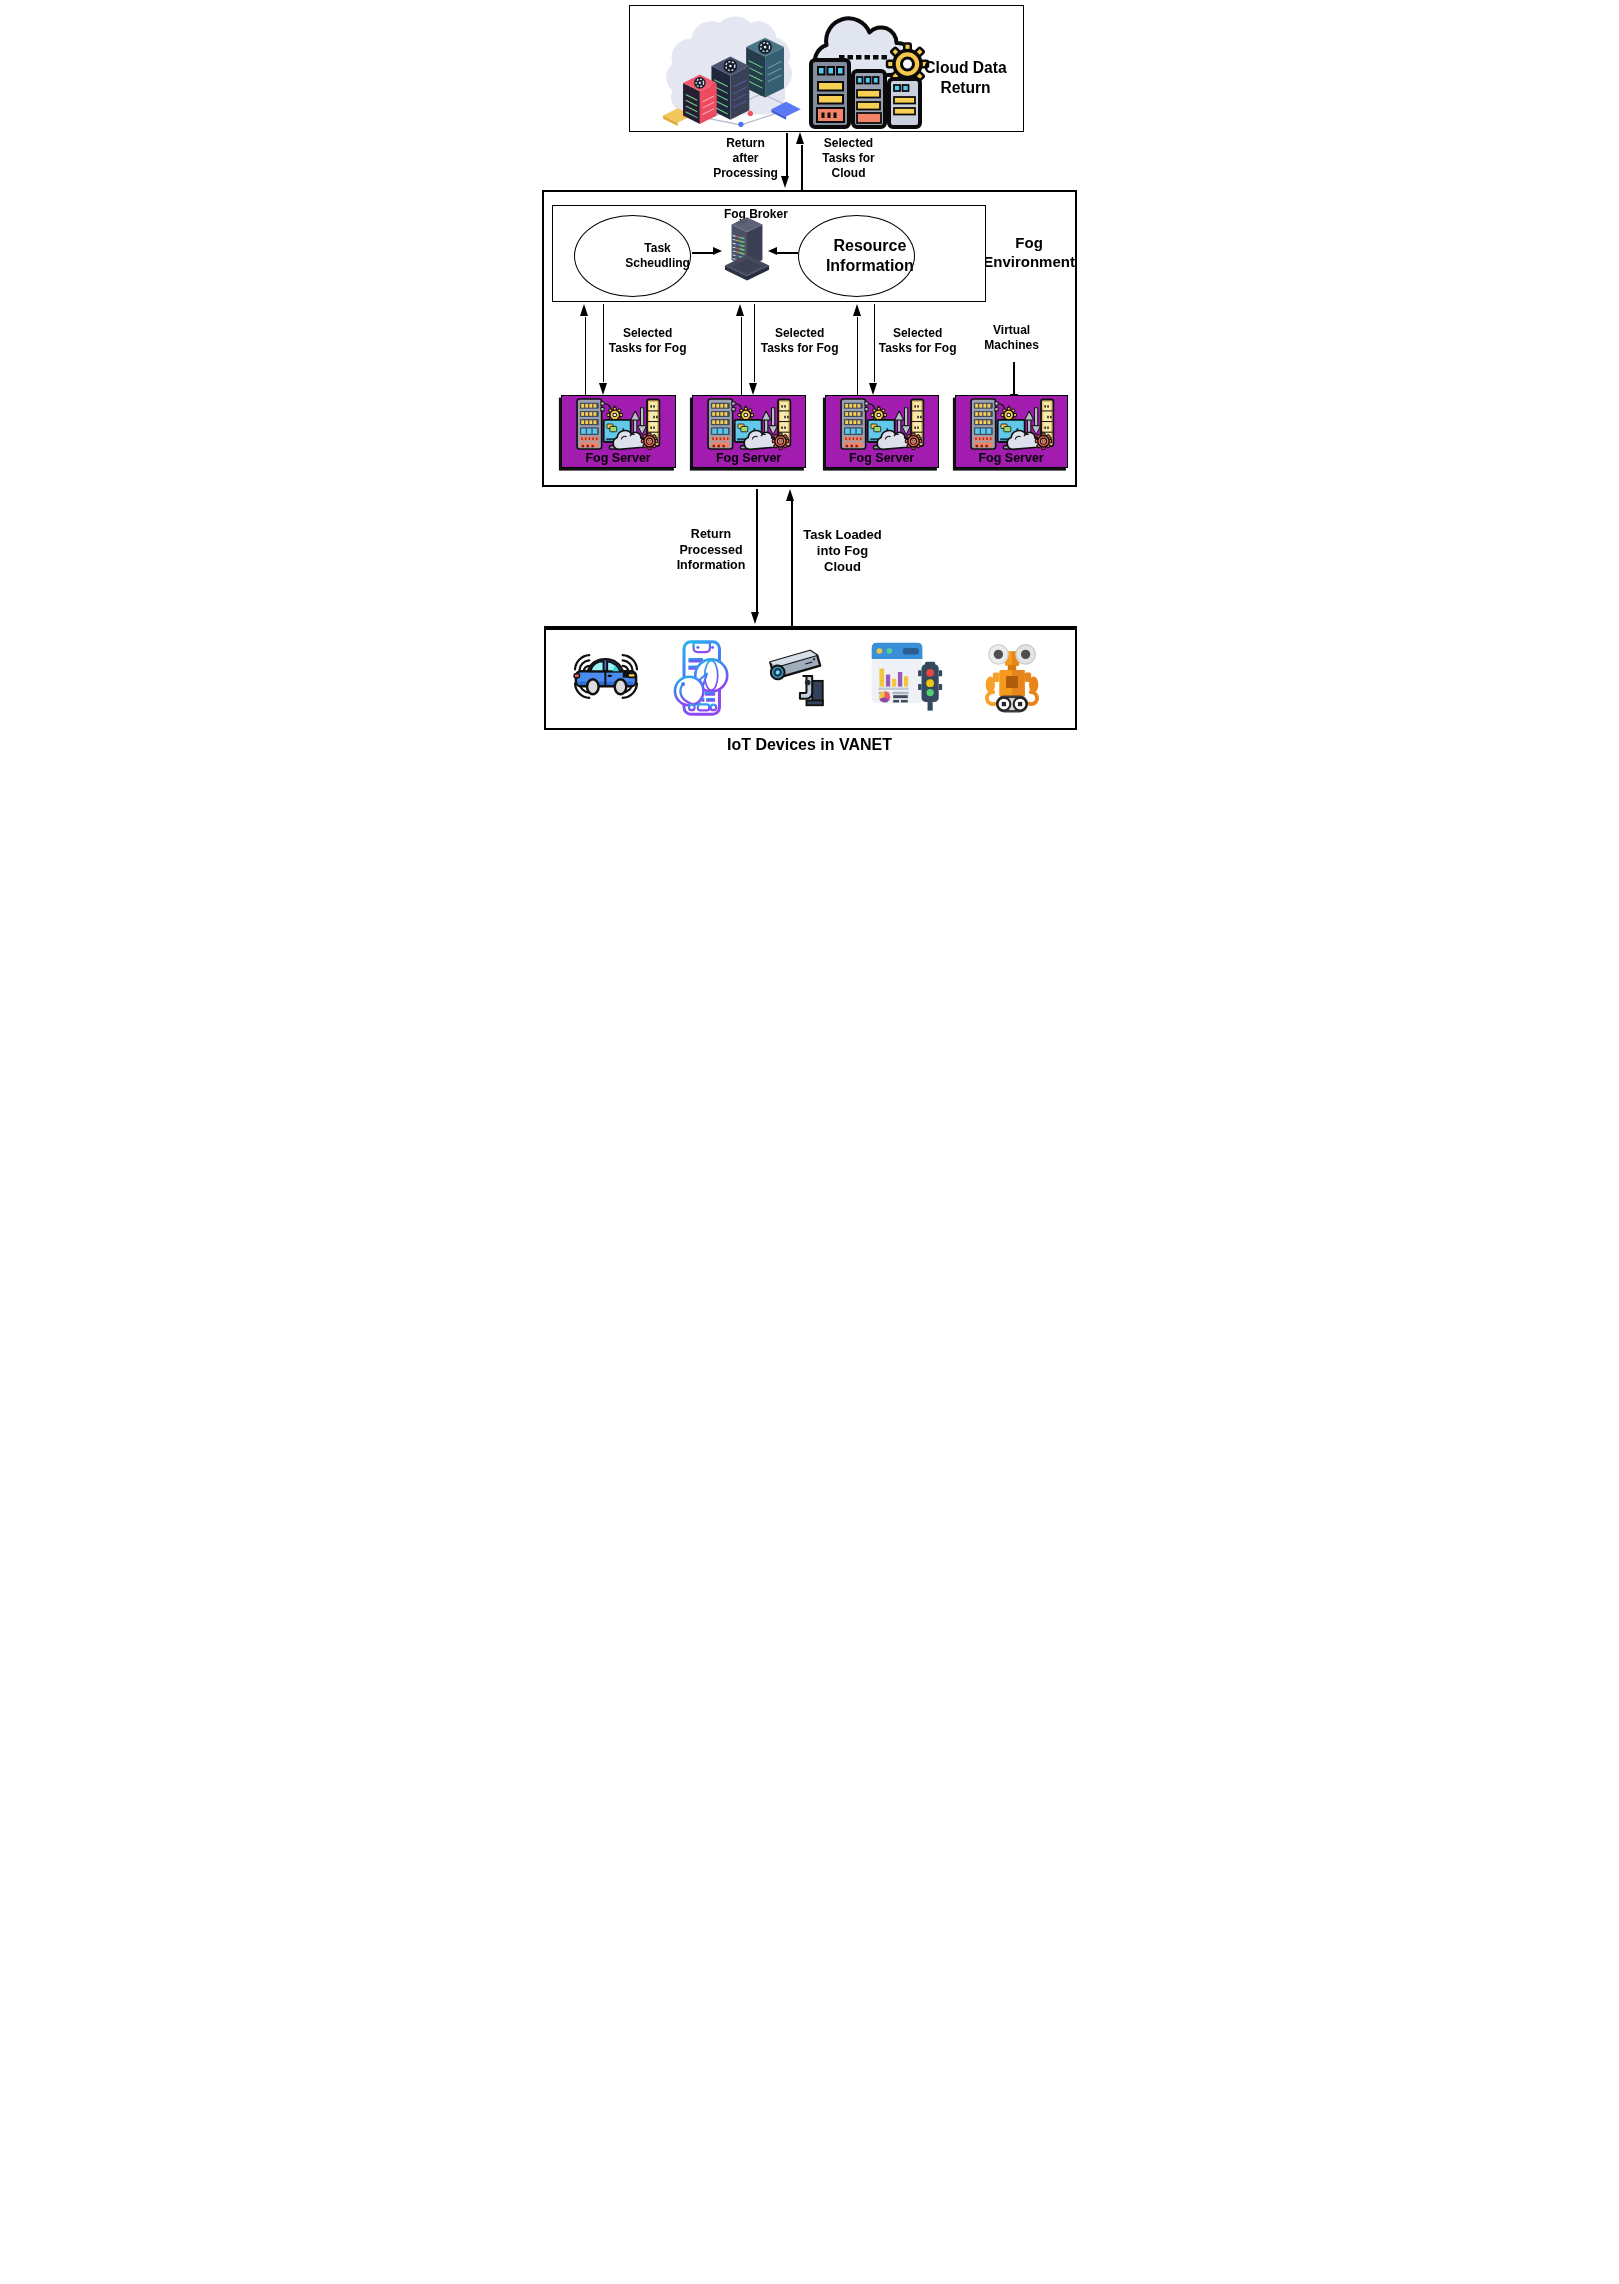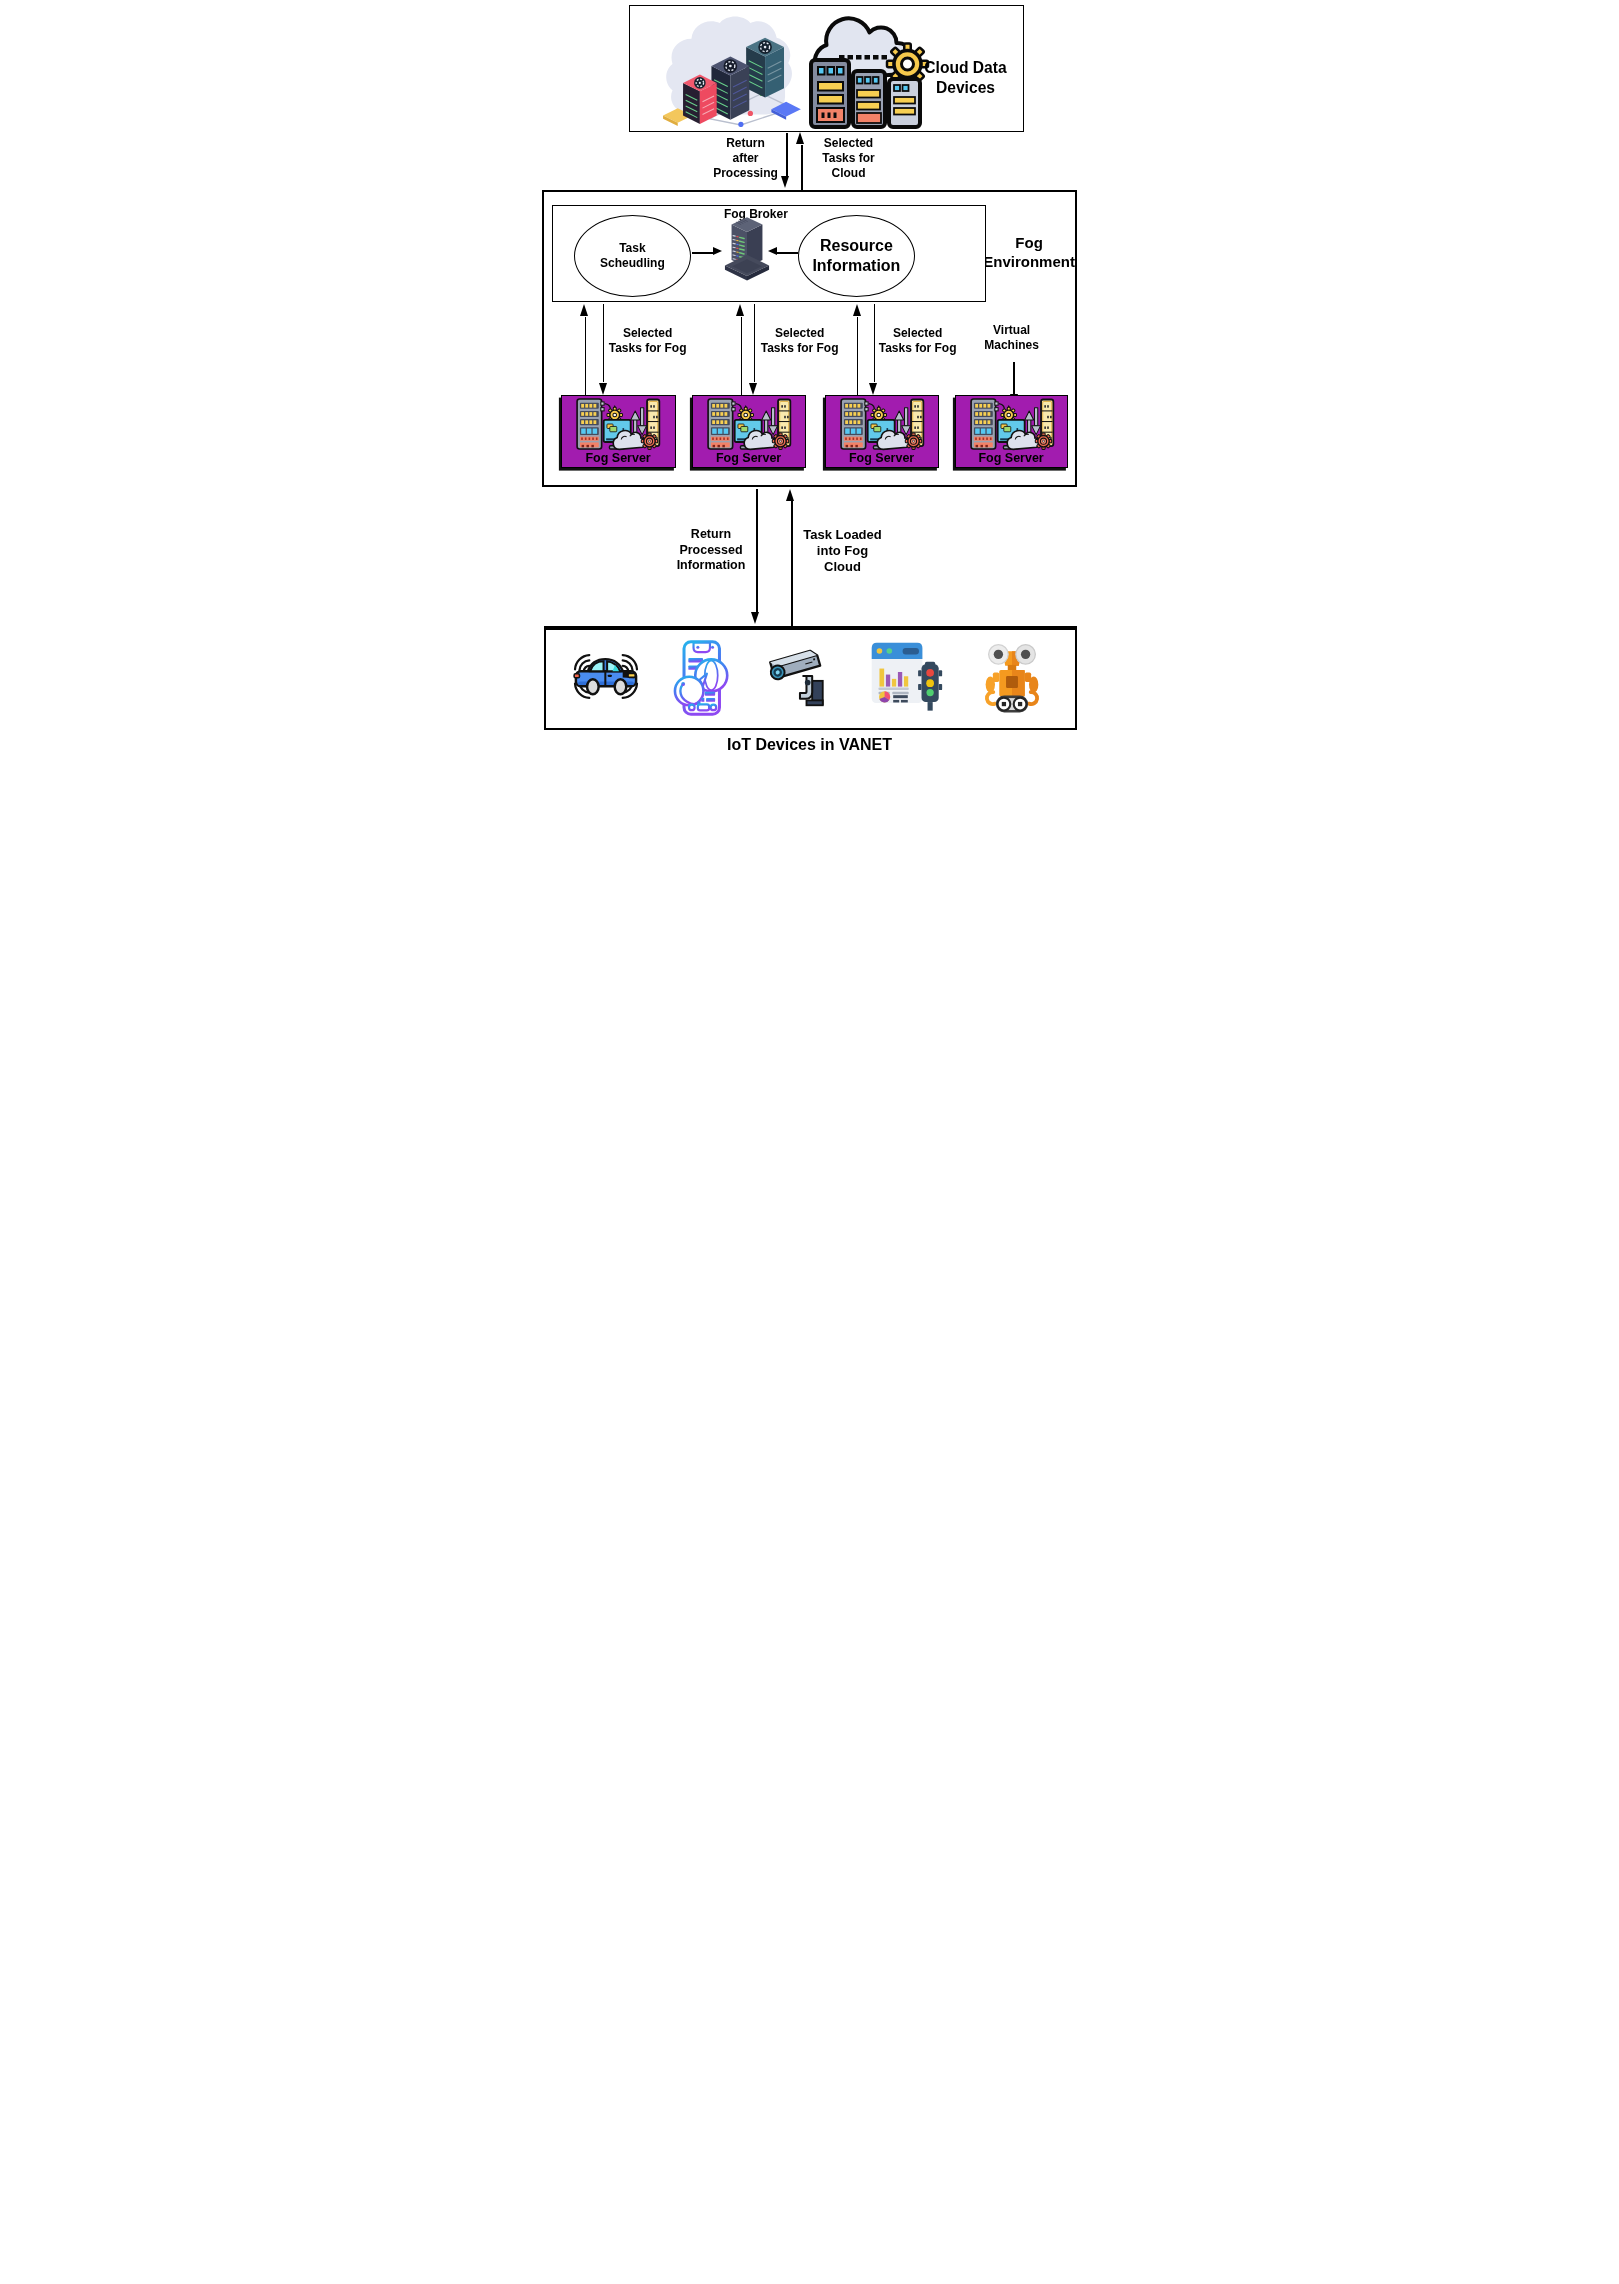--- a/index.html
+++ b/index.html
@@ -7,21 +7,21 @@
          font-family:"Liberation Sans",sans-serif;color:#000;overflow:hidden}
   .box{position:absolute;background:#fff;border:1.6px solid #000;box-sizing:border-box}
   .lbl{position:absolute;font-weight:700;text-align:center;white-space:pre-line;line-height:1.24;color:#000}
   .ln{position:absolute;background:#000}
   .ah{position:absolute;width:0;height:0}
   .ah.up{border-left:4.7px solid transparent;border-right:4.7px solid transparent;border-bottom:12.5px solid #000}
   .ah.down{border-left:4.7px solid transparent;border-right:4.7px solid transparent;border-top:12.5px solid #000}
   .ah.right{border-top:4.7px solid transparent;border-bottom:4.7px solid transparent;border-left:9.4px solid #000}
   .ah.left{border-top:4.7px solid transparent;border-bottom:4.7px solid transparent;border-right:9.4px solid #000}
   .ellipse{position:absolute;border:1.8px solid #000;border-radius:50%;display:flex;align-items:center;
-           justify-content:center;background:#fff;box-sizing:border-box}
+           justify-content:flex-end;background:#fff;box-sizing:border-box}
   .ellipse .lbl{position:static}
   .srvbox{position:absolute;background:#a21caf;border:1.6px solid #000;box-sizing:border-box;
           box-shadow:-2.1px 2.6px 0 #101010}
   .srvlbl{position:absolute;left:0;bottom:2.1px;width:100%;text-align:center;font-weight:700;font-size:12.5px}
   svg{position:absolute;display:block}
 </style>
 </head>
 <body>
 
 <svg width="0" height="0" style="position:absolute">
@@ -458,21 +458,21 @@
 <div class="stage">
 
   <div class="box" style="left:89px;top:5.2px;width:395px;height:127px">
     <svg style="left:32px;top:7.3px" width="142" height="114" viewBox="0 0 270 215">
         <use href="#art-iso-cloud"></use>
       </svg>
     <svg style="left:176px;top:6.2px" width="125" height="120" viewBox="0 0 250 240">
         <use href="#art-cloud-servers"></use>
       </svg>
     <div class="lbl" style="left:280px;top:52px;width:112px;font-size:15.6px">Cloud Data
-Devices</div>
+Return</div>
   </div>
 
   <div class="ln" style="left:246px;top:133px;width:2.1px;height:45px"></div>
   <div class="ah down" style="left:241px;top:176px"></div>
   <div class="ln" style="left:261px;top:145px;width:2.1px;height:45px"></div>
   <div class="ah up" style="left:256px;top:132px"></div>
   <div class="lbl" style="left:167px;top:136px;width:78px;font-size:12px">Return
 after
 Processing</div>
   <div class="lbl" style="left:268px;top:136px;width:82px;font-size:12px">Selected

